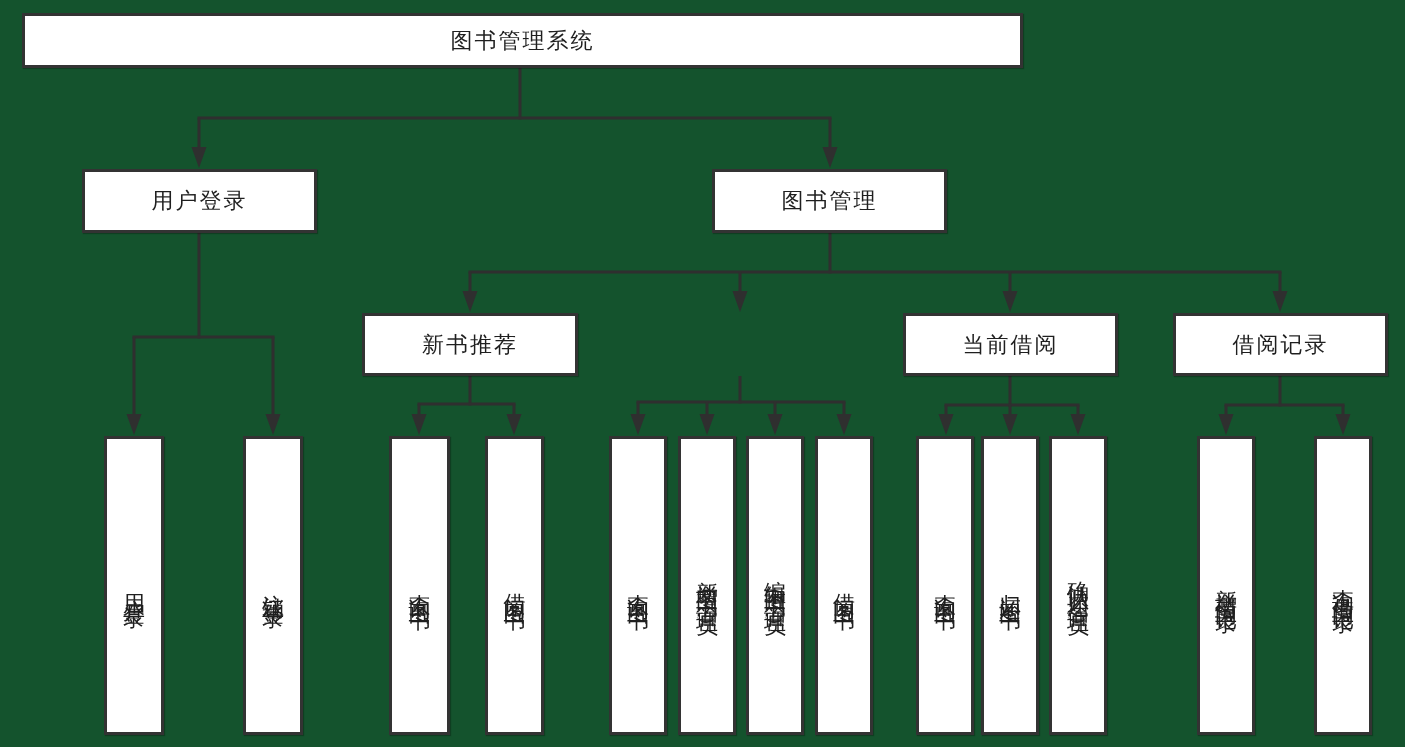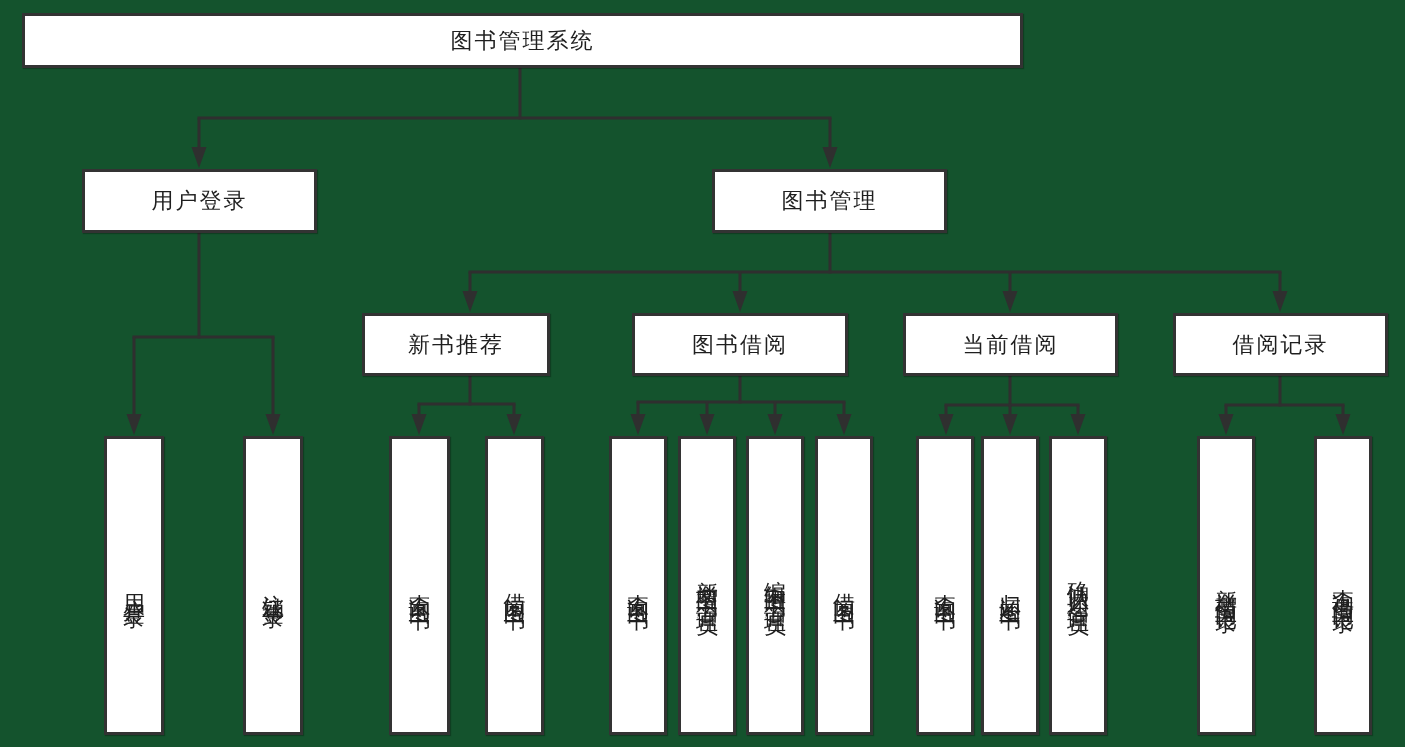--- a/index.html
+++ b/index.html
@@ -125,25 +125,22 @@
     <span class="lbl">图书管理系统</span>
   </div>
 
   <div class="box" style="left:82px;top:169px;width:235px;height:64px">
     <span class="lbl">用户登录</span>
   </div>
   <div class="box" style="left:712px;top:169px;width:235px;height:64px">
     <span class="lbl">图书管理</span>
   </div>
 
-  <div class="box" style="left:362px;top:313px;width:188px;height:63px">
+  <div class="box" style="left:362px;top:313px;width:216px;height:63px">
     <span class="lbl">新书推荐</span>
-  </div>
-  <div class="box" style="left:632px;top:313px;width:216px;height:63px">
-    <span class="lbl">图书借阅</span>
   </div>
   <div class="box" style="left:903px;top:313px;width:215px;height:63px">
     <span class="lbl">当前借阅</span>
   </div>
   <div class="box" style="left:1173px;top:313px;width:215px;height:63px">
     <span class="lbl">借阅记录</span>
   </div>
 
   <div class="box" style="left:104px;top:436px;width:60px;height:299px">
     <span class="vlbl">用户登录</span>

